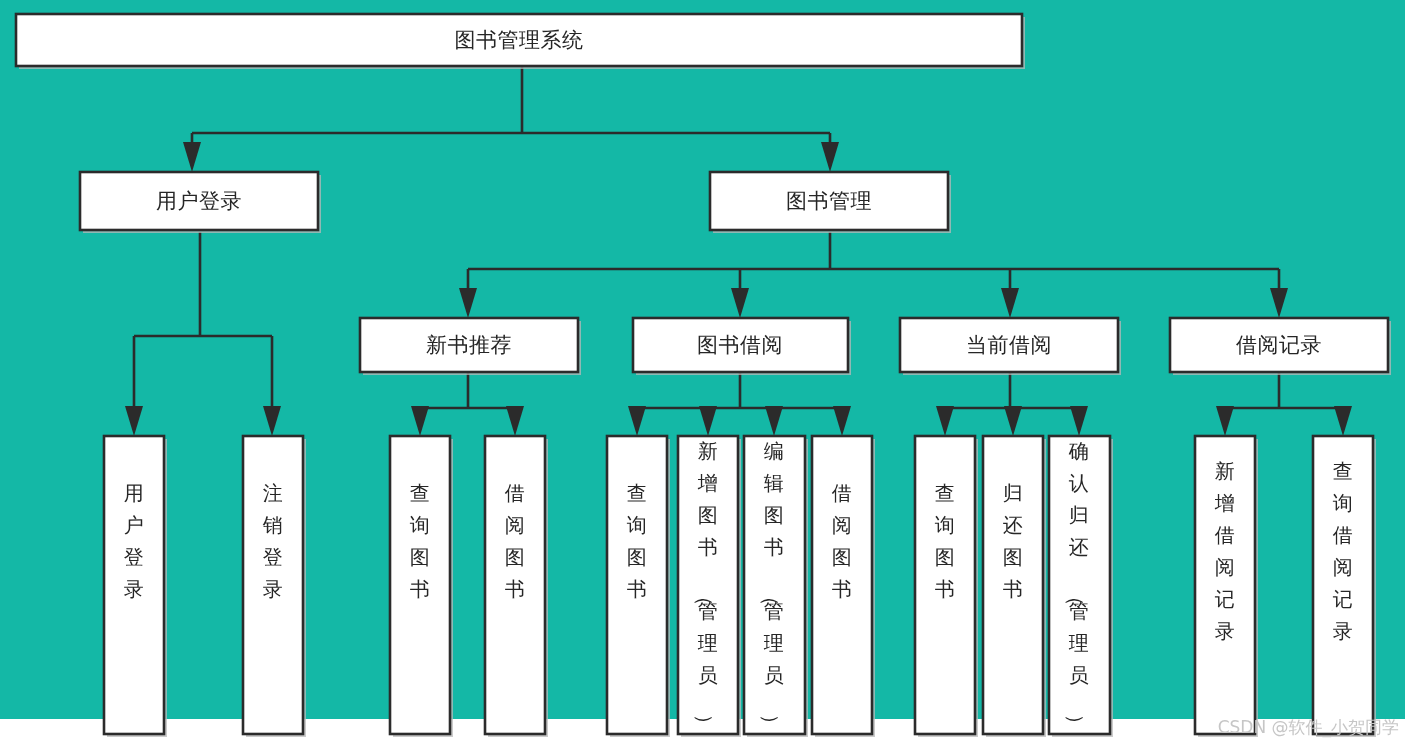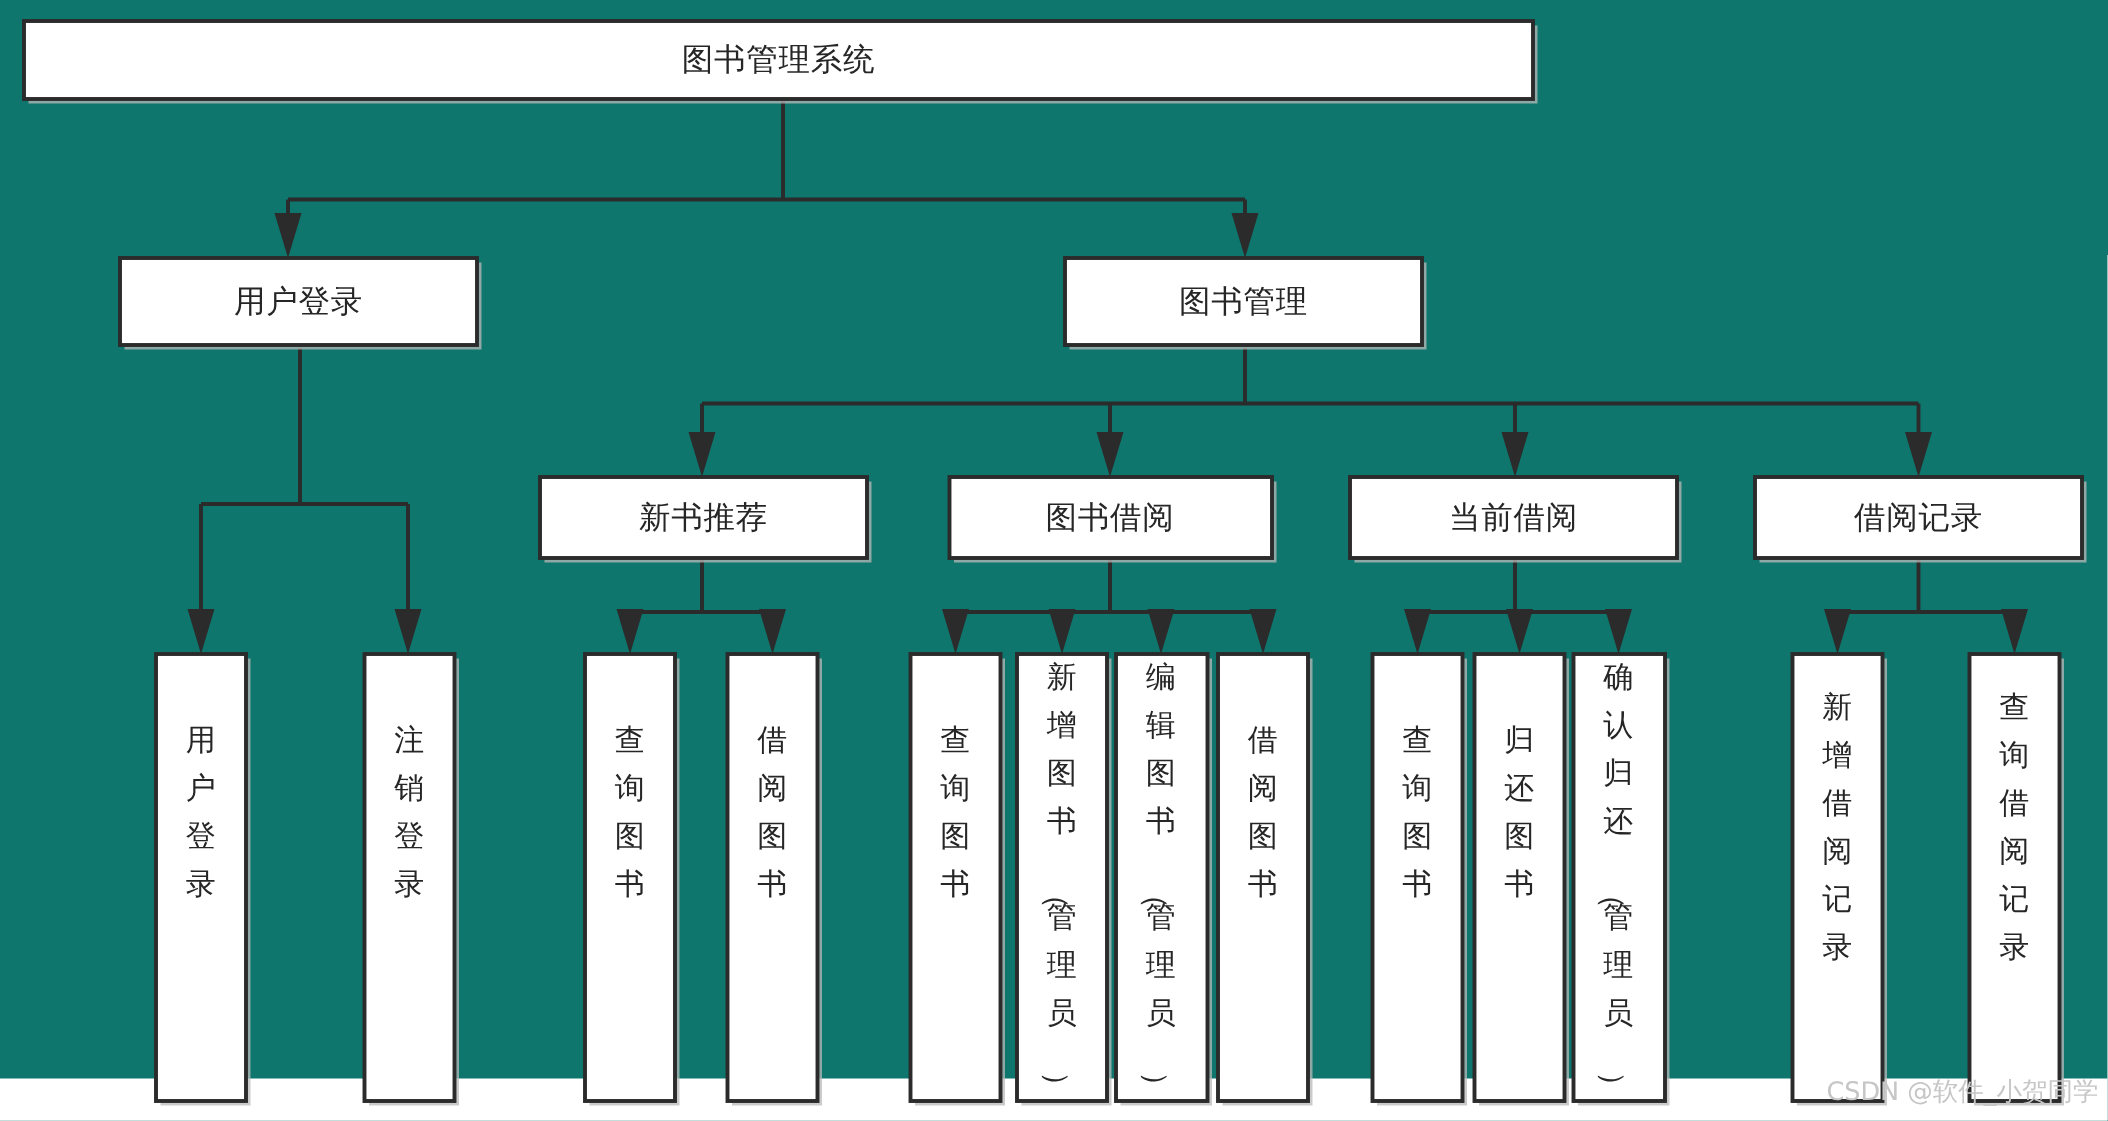--- a/index.html
+++ b/index.html
@@ -11,21 +11,21 @@
   body {
     font-family: "DejaVu Sans", "Liberation Sans", sans-serif;
     width: 1405px;
     height: 747px;
     overflow: hidden;
   }
   #diagram-root {
     position: relative;
     width: 1405px;
     height: 719px;
-    background: #0f766e;
+    background: #14b8a6;
   }
   svg#tree-svg {
     position: absolute;
     top: 0;
     left: 0;
     width: 1405px;
     height: 747px;
     display: block;
   }
   .node-rect {

